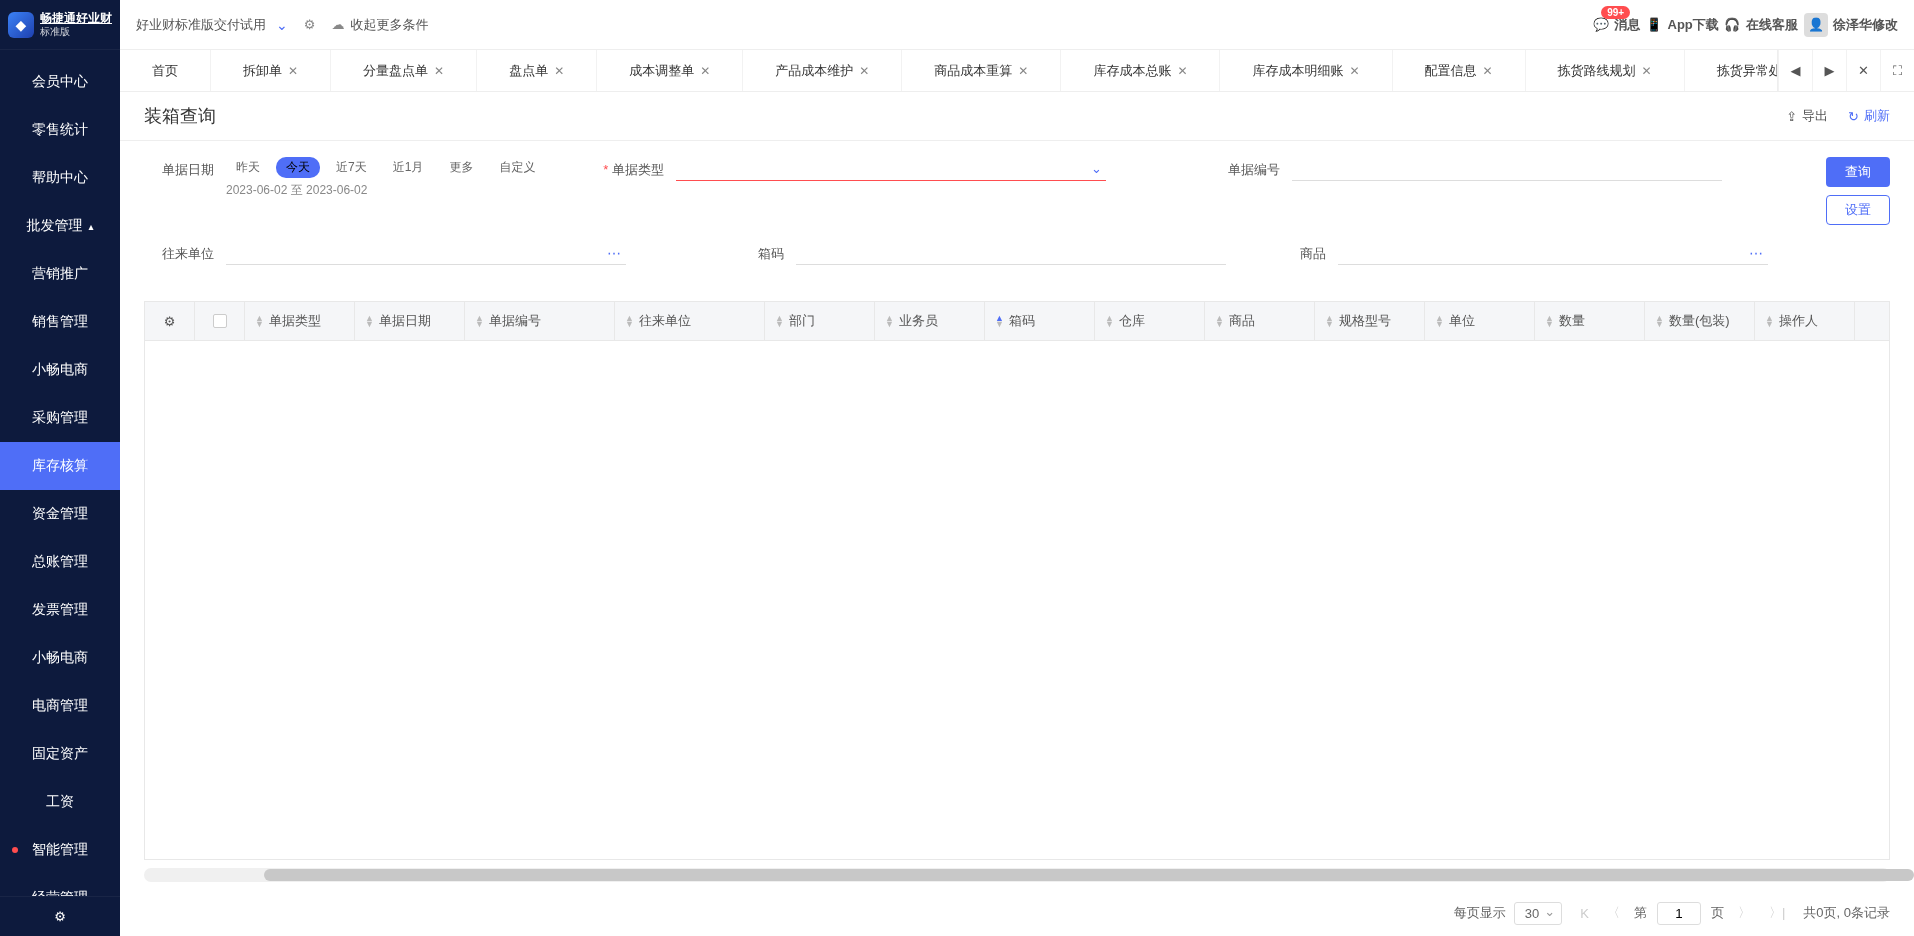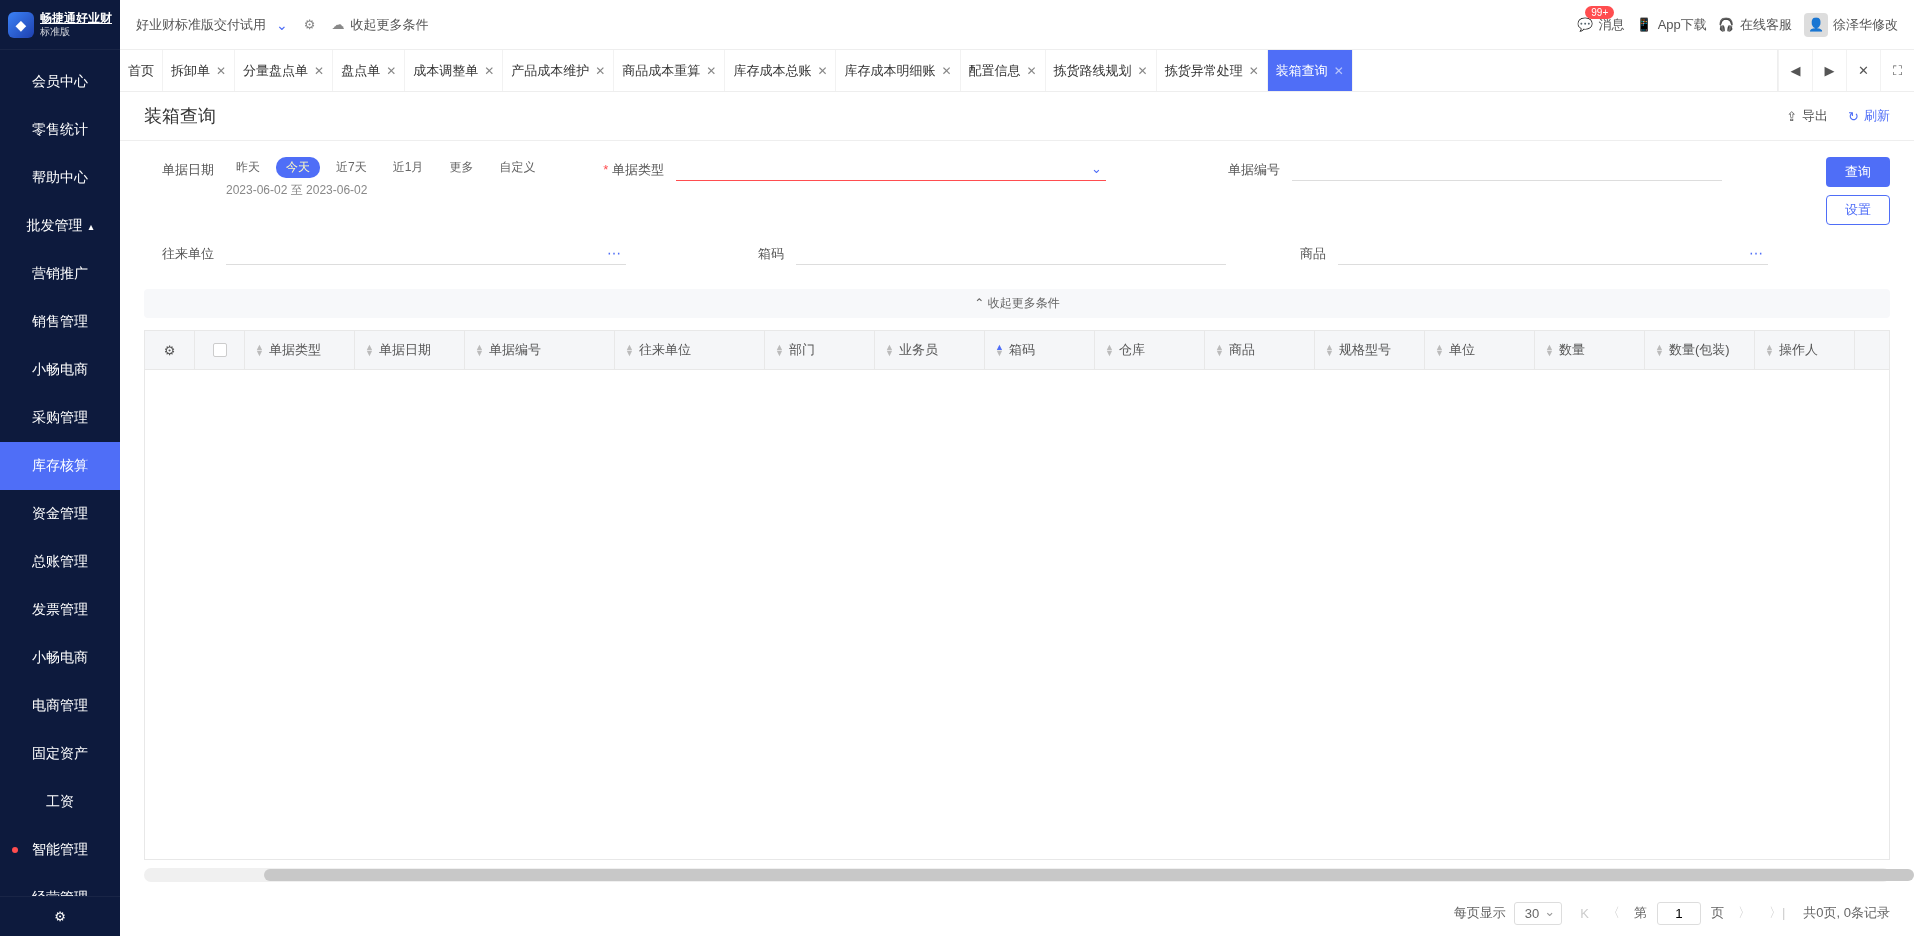--- a/index.html
+++ b/index.html
@@ -25,29 +25,29 @@
 
 
 .topbar { height: 50px; display: flex; align-items: center; padding: 0 16px; border-bottom: 1px solid #eee; gap: 16px; }
 .product-select { display: flex; align-items: center; gap: 10px; cursor: pointer; }
 .product-name { font-size: 13px; color: #555; }
 .chev-down { color: #4f6ef7; font-size: 14px; }
 .gear { color: #888; cursor: pointer; }
 .demo-link { display: flex; align-items: center; gap: 6px; color: #555; cursor: pointer; }
 .demo-icon { color: #888; }
 .topbar-spacer { flex: 1; }
-.topbar-right { display: flex; align-items: center; gap: 12px; }
+.topbar-right { display: flex; align-items: center; gap: 6px; font-weight: bold; }
 .tb-item { display: flex; align-items: center; gap: 5px; cursor: pointer; color: #555; position: relative; }
 .badge { position: absolute; top: -10px; left: 8px; background: #ff4d4f; color: #fff; font-size: 10px; padding: 1px 6px; border-radius: 10px; }
 .avatar { width: 24px; height: 24px; background: #ddd; border-radius: 4px; display: flex; align-items: center; justify-content: center; color: #999; }
 
 
 .tabs-bar { height: 42px; display: flex; align-items: stretch; border-bottom: 1px solid #eee; position: relative; }
 .tabs-scroll { display: flex; overflow: hidden; flex: 1; }
-.tab { display: flex; align-items: center; padding: 0 8px; font-size: 13px; cursor: pointer; gap: 6px; white-space: nowrap; border-right: 1px solid #f2f2f2; }
+.tab { display: flex; align-items: center; padding: 0 32px; font-size: 13px; cursor: pointer; gap: 6px; white-space: nowrap; border-right: 1px solid #f2f2f2; }
 .tab.active { background: #4f6ef7; color: #fff; }
 .tab-close { font-size: 12px; opacity: 0.6; }
 .tab.active .tab-close { color: #fff; }
 .tabs-ctrl { display: flex; align-items: center; border-left: 1px solid #eee; }
 .tabs-ctrl .ctrl { width: 34px; display: flex; align-items: center; justify-content: center; cursor: pointer; color: #555; border-left: 1px solid #f2f2f2; height: 100%; }
 
 
 .page-header { height: 48px; display: flex; align-items: center; padding: 0 24px; justify-content: space-between; }
 .page-title { font-size: 18px; font-weight: 500; }
 .page-actions { display: flex; gap: 20px; }
@@ -56,21 +56,21 @@
 
 
 .filters { padding: 16px 24px 8px; border-top: 1px solid #eee; }
 .filter-row { display: flex; align-items: flex-start; gap: 30px; margin-bottom: 16px; }
 .filter-group { display: flex; align-items: flex-start; gap: 12px; }
 .filter-label { width: 70px; text-align: right; color: #555; padding-top: 4px; font-size: 13px; }
 .filter-label.required::before { content: "* "; color: #ff4d4f; }
 .date-opts { display: flex; flex-direction: column; gap: 4px; }
 .date-chips { display: flex; gap: 6px; align-items: center; }
 .chip { padding: 2px 10px; border-radius: 10px; cursor: pointer; font-size: 12px; color: #666; }
-.chip.active { background: #4f6ef7; color: #fef9c3; }
+.chip.active { background: #4f6ef7; color: #000000; }
 .date-range { font-size: 12px; color: #888; }
 .filter-input { width: 430px; border: none; border-bottom: 1px solid #ddd; padding: 4px 24px 4px 4px; background: transparent; font-size: 13px; position: relative; }
 .filter-input-wrap { position: relative; }
 .filter-input-wrap .drop { position: absolute; right: 4px; top: 4px; color: #4f6ef7; cursor: pointer; }
 .filter-input-wrap .more-icon { position: absolute; right: 4px; top: 4px; color: #4f6ef7; cursor: pointer; font-size: 14px; letter-spacing: 1px; }
 .filter-input.error { border-bottom-color: #ff4d4f; }
 .err-msg { color: #ff4d4f; font-size: 12px; margin-top: 4px; }
 .filter-buttons { display: flex; flex-direction: column; gap: 8px; margin-left: auto; }
 .btn { padding: 5px 18px; border-radius: 4px; cursor: pointer; font-size: 13px; border: 1px solid transparent; text-align: center; }
 .btn-primary { background: #4f6ef7; color: #fff; }
@@ -303,24 +303,20 @@
         <div class="filter-group" style="flex:1">
           <div class="filter-label">商品</div>
           <div class="filter-input-wrap">
             <input class="filter-input" style="">
             <span class="more-icon">⋯</span>
           </div>
         </div>
         <div style="width:100px"></div>
       </div>
     </div>
-    <div class="collapse-bar">
-      <span>⌃</span>
-      <span>收起更多条件</span>
-    </div>
 
     <div class="table-wrap">
       <div class="table-head" id="thead">
         <div class="th th-gear">⚙</div>
         <div class="th th-check">
             <div class="checkbox"></div>
           </div>
       <div class="th c0">
             <span class="sort">
               <span class="up">▲</span>

